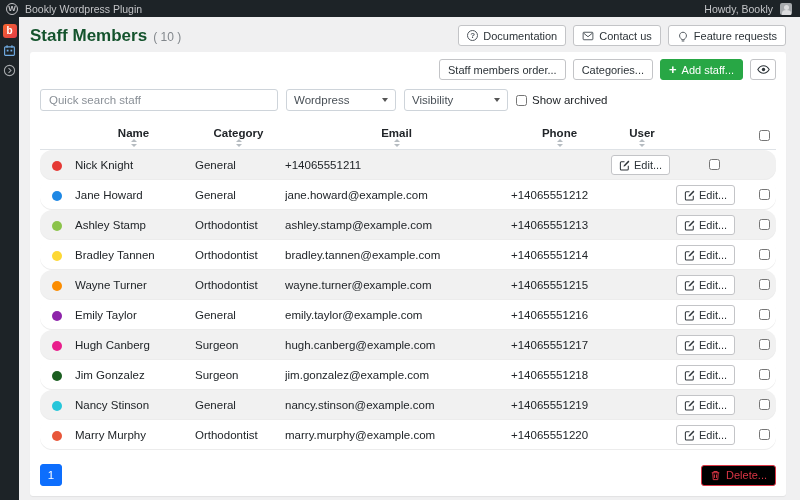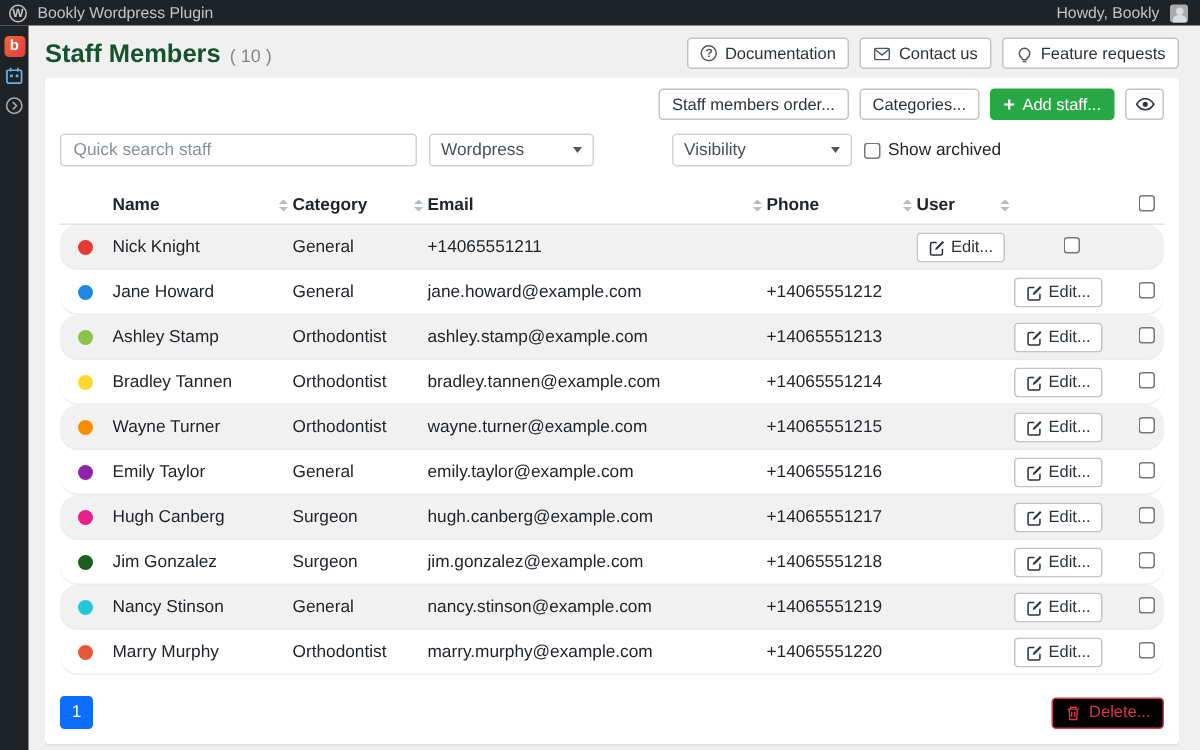--- a/index.html
+++ b/index.html
@@ -46,30 +46,30 @@
   
   .card { background:#fff; margin:0 14px 0 11px; height:444px; border-radius:3px;
     box-shadow:0 1px 1px rgba(0,0,0,.06); display:flex; flex-direction:column; }
   .toolbar { display:flex; justify-content:flex-end; gap:7px; padding:7px 10px 0; }
   .filters { display:flex; align-items:center; gap:8px; padding:9px 10px 13px; }
   .search-input { width:238px; height:22px; border:1px solid #ced4da; border-radius:3px; padding:0 8px;
     font-size:11.5px; font-family:inherit; color:#495057; }
   .search-input::placeholder { color:#8a9097; }
   .select { height:22px; border:1px solid #ced4da; border-radius:3px; background:#fff; display:flex;
     align-items:center; justify-content:space-between; padding:0 7px; font-size:11.5px; color:#495057; cursor:pointer; }
-  .sel-cat { width:110px; } .sel-vis { width:120px;margin-left:44px; }
+  .sel-cat { width:110px; } .sel-vis { width:104px; }
   .caret { width:0; height:0; border-left:3.5px solid transparent; border-right:3.5px solid transparent; border-top:4px solid #555; }
   .archived { display:flex; align-items:center; gap:5px; font-size:11.5px; color:#212529; cursor:pointer; }
   input[type=checkbox] { width:11px; height:11px; margin:0; cursor:pointer; }
 
   
   .table { margin:0 10px; }
   .grid { display:grid; grid-template-columns:35px 120px 90px 1fr 100px 65px 76px 24px; align-items:center; }
   .thead { height:26px; font-weight:bold; font-size:11.5px; border-bottom:1px solid #dee2e6; }
-  .th { display:flex; align-items:center; justify-content:space-between; padding-right:3px; cursor:pointer; }
+  .th { display:flex; align-items:center; padding-right:3px; cursor:pointer;flex-direction:column; }
   .sort { display:inline-flex; flex-direction:column; gap:2px; }
   .sort i { display:block; width:0; height:0; border-left:3px solid transparent; border-right:3px solid transparent; }
   .sort .up { border-bottom:3.5px solid #b6bcc1; }
   .sort .dn { border-top:3.5px solid #b6bcc1; }
   .trow { height:30px; font-size:11.5px; box-shadow:inset 0 -1px 0 #ececec;border-radius:12px; }
   .trow:nth-of-type(odd) { background:#f1f1f1; }
   .cell { overflow:hidden; white-space:nowrap; padding-right:6px; }
   .dot { display:inline-block; width:10px; height:10px; border-radius:50%; margin-left:12px; vertical-align:middle; }
   .btn-edit { height:20px; font-size:11px; padding:0 7px; gap:4px; }
   .check-cell { text-align:center; padding:0; }

